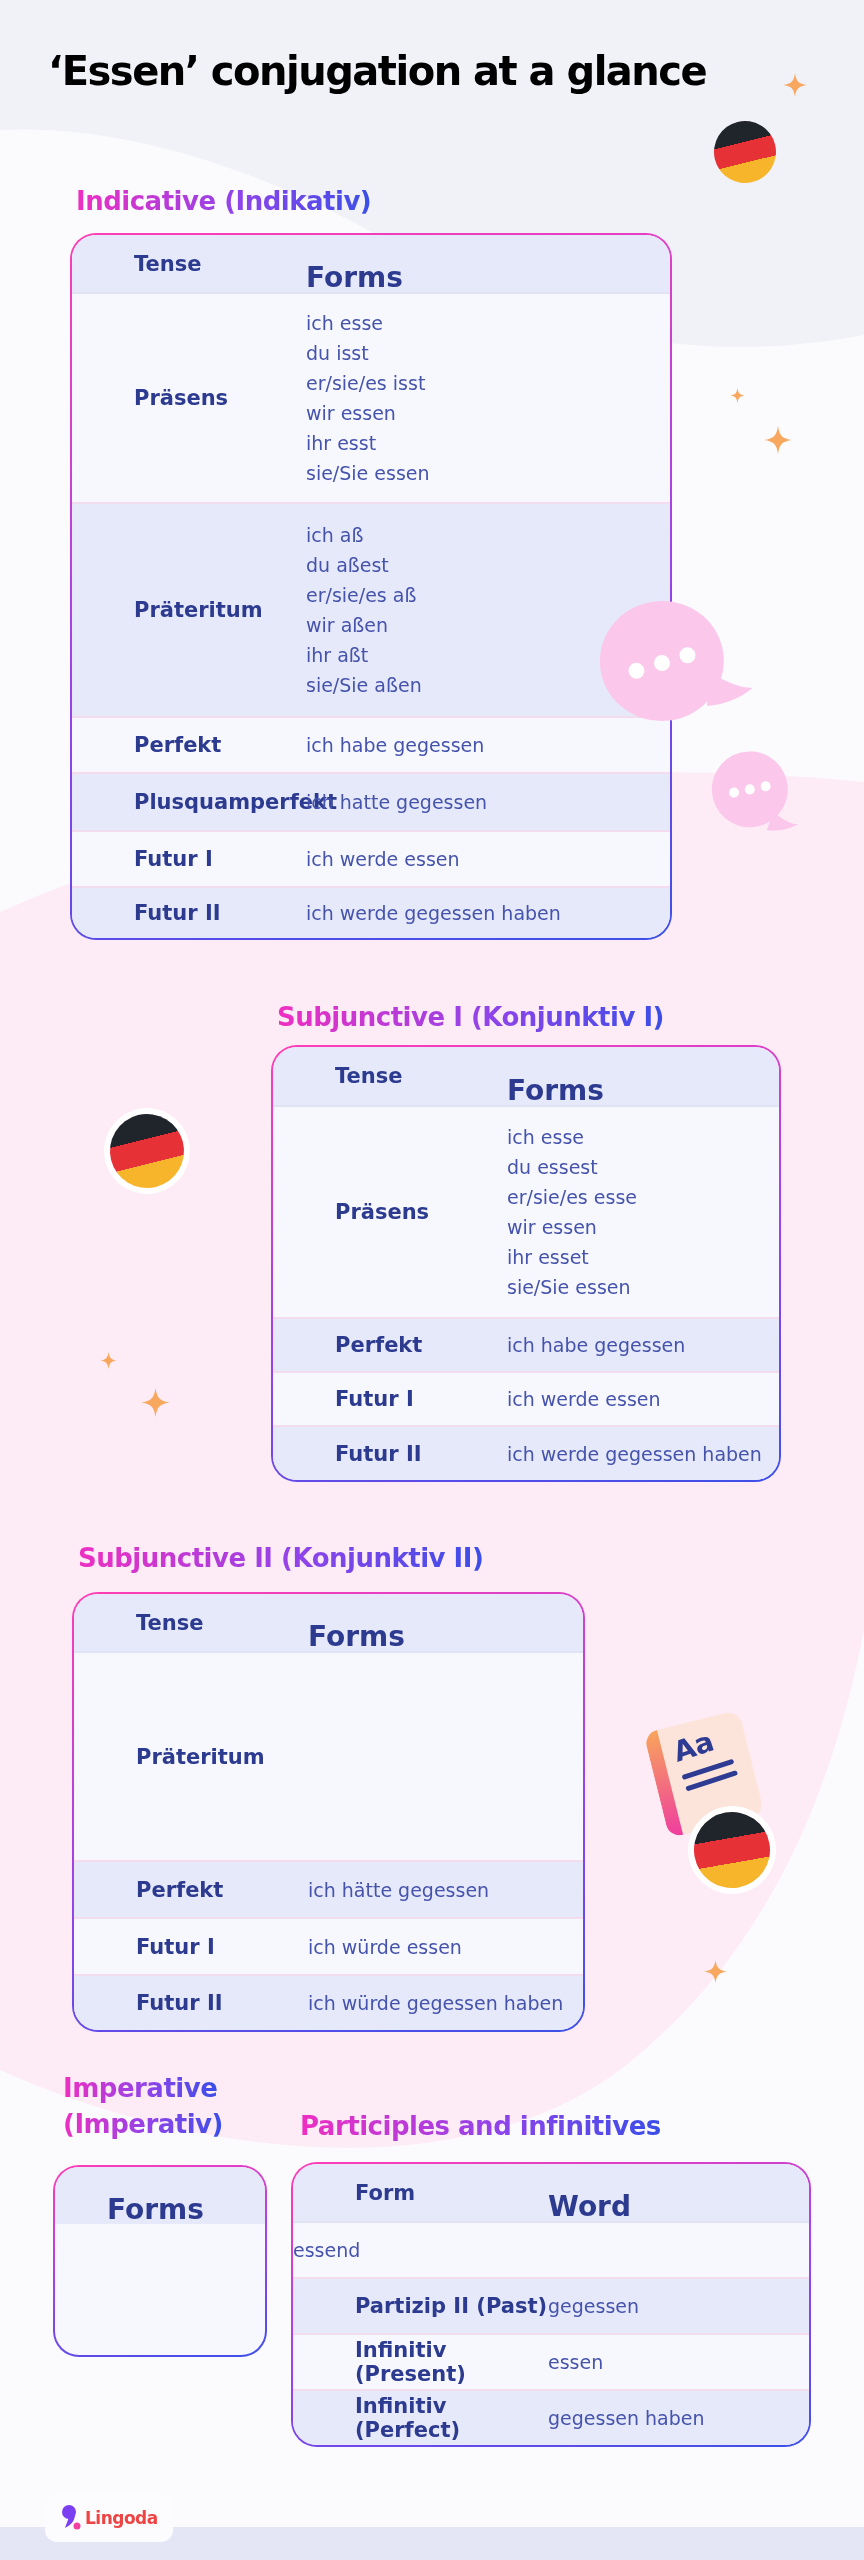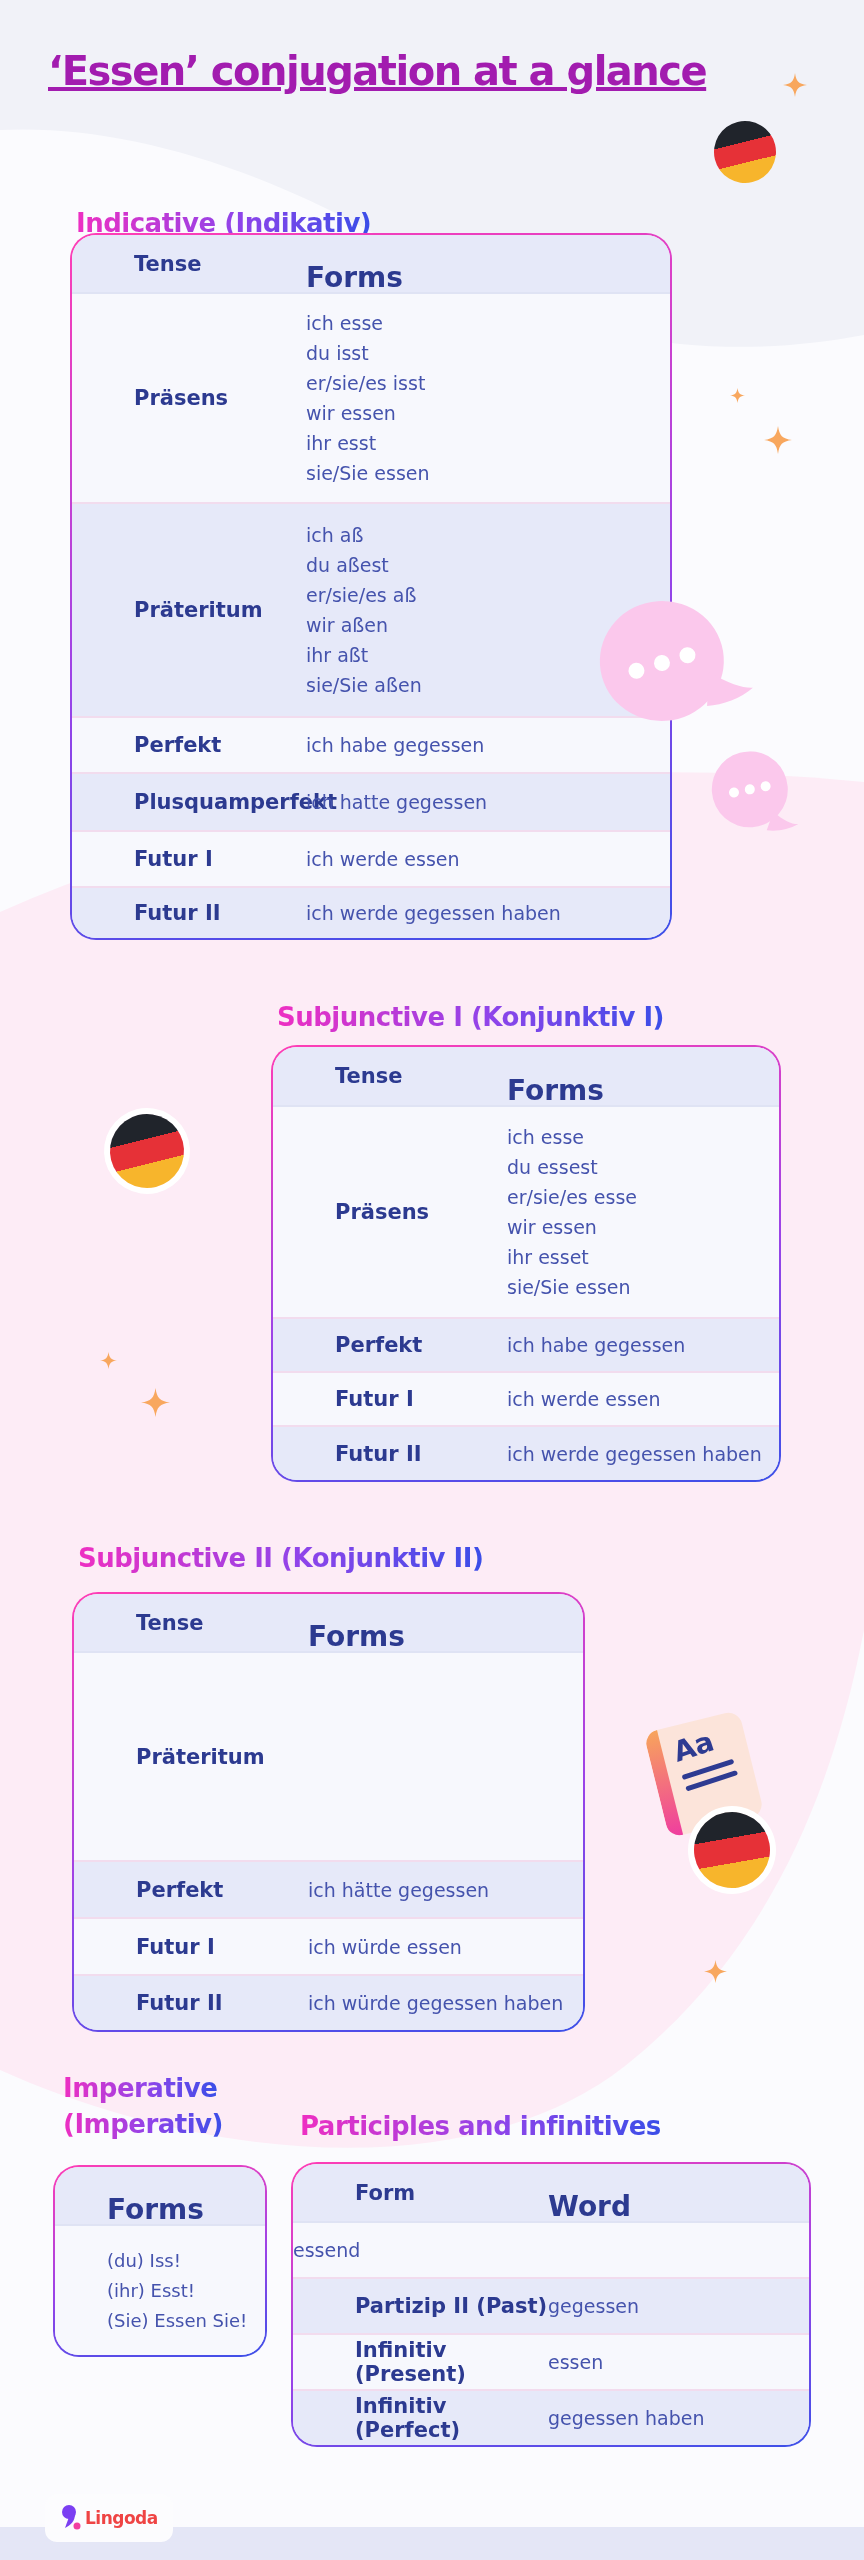--- a/index.html
+++ b/index.html
@@ -6,32 +6,32 @@
   body{
     width:864px;height:2560px;position:relative;overflow:hidden;
     font-family:"DejaVu Sans","Liberation Sans",sans-serif;
     background:#fbfbfe;
   }
   .bg{position:absolute;left:0;top:0;z-index:0;}
   .decor{position:absolute;z-index:3;}
 
   .title{
     position:absolute;left:48px;top:48px;z-index:2;
-    font-size:40px;font-weight:bold;color:#a21caf;letter-spacing:-1.5px;text-decoration:underline;
+    font-size:40px;font-weight:bold;color:#000000;letter-spacing:-1.5px;
   }
   .section-heading{
     position:absolute;z-index:2;font-size:26px;font-weight:bold;letter-spacing:-0.5px;
     line-height:36px;
   }
   .grad-line{
     display:inline-block;
     background:linear-gradient(90deg,#ee2fc2 0%,#8f44ea 55%,#3a4ee8 100%);
     -webkit-background-clip:text;background-clip:text;color:transparent;
   }
-  .h1{left:76px;top:183px;margin-top:22px;}
+  .h1{left:76px;top:183px;}
   .h2{left:277px;top:999px;}
   .h3{left:78px;top:1540px;}
   .h4{left:63px;top:2070px;}
   .h5{left:300px;top:2108px;}
 
   
   .card{
     position:absolute;z-index:2;border-radius:26px;padding:2px;box-sizing:border-box;
     background:linear-gradient(168deg,#ff3eb5 0%,#9a43e8 55%,#3c50e8 100%);
   }
@@ -255,27 +255,20 @@
           <div class="form-line">ich würde gegessen haben</div>
         </div>
       </div>
     </div>
 </div>
 <div class="card c4">
   <div class="card-inner t4">
       <div class="row header">
         <div class="cell-only">Forms</div>
       </div>
-      <div class="row">
-        <div class="cell-only">
-          <div class="form-line">(du) Iss!</div>
-          <div class="form-line">(ihr) Esst!</div>
-          <div class="form-line">(Sie) Essen Sie!</div>
-        </div>
-      </div>
     </div>
 </div>
 <div class="card c5">
   <div class="card-inner t5">
       <div class="row header">
         <div class="cell-tense">Form</div>
         <div class="cell-forms">Word</div>
       </div>
       <div class="row">
         <div class="cell-forms">

